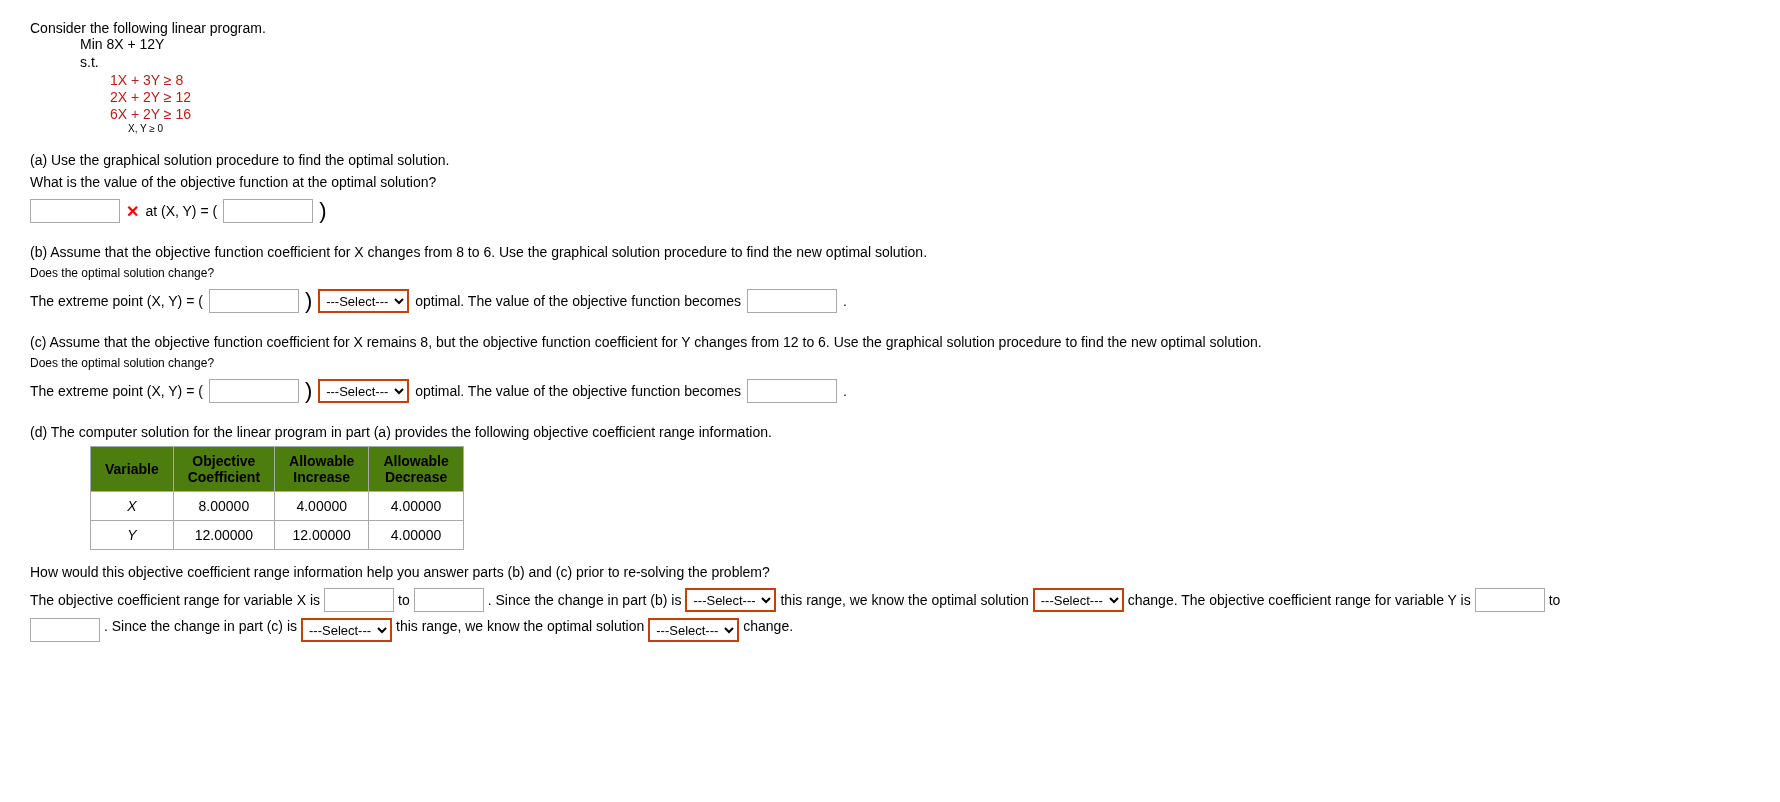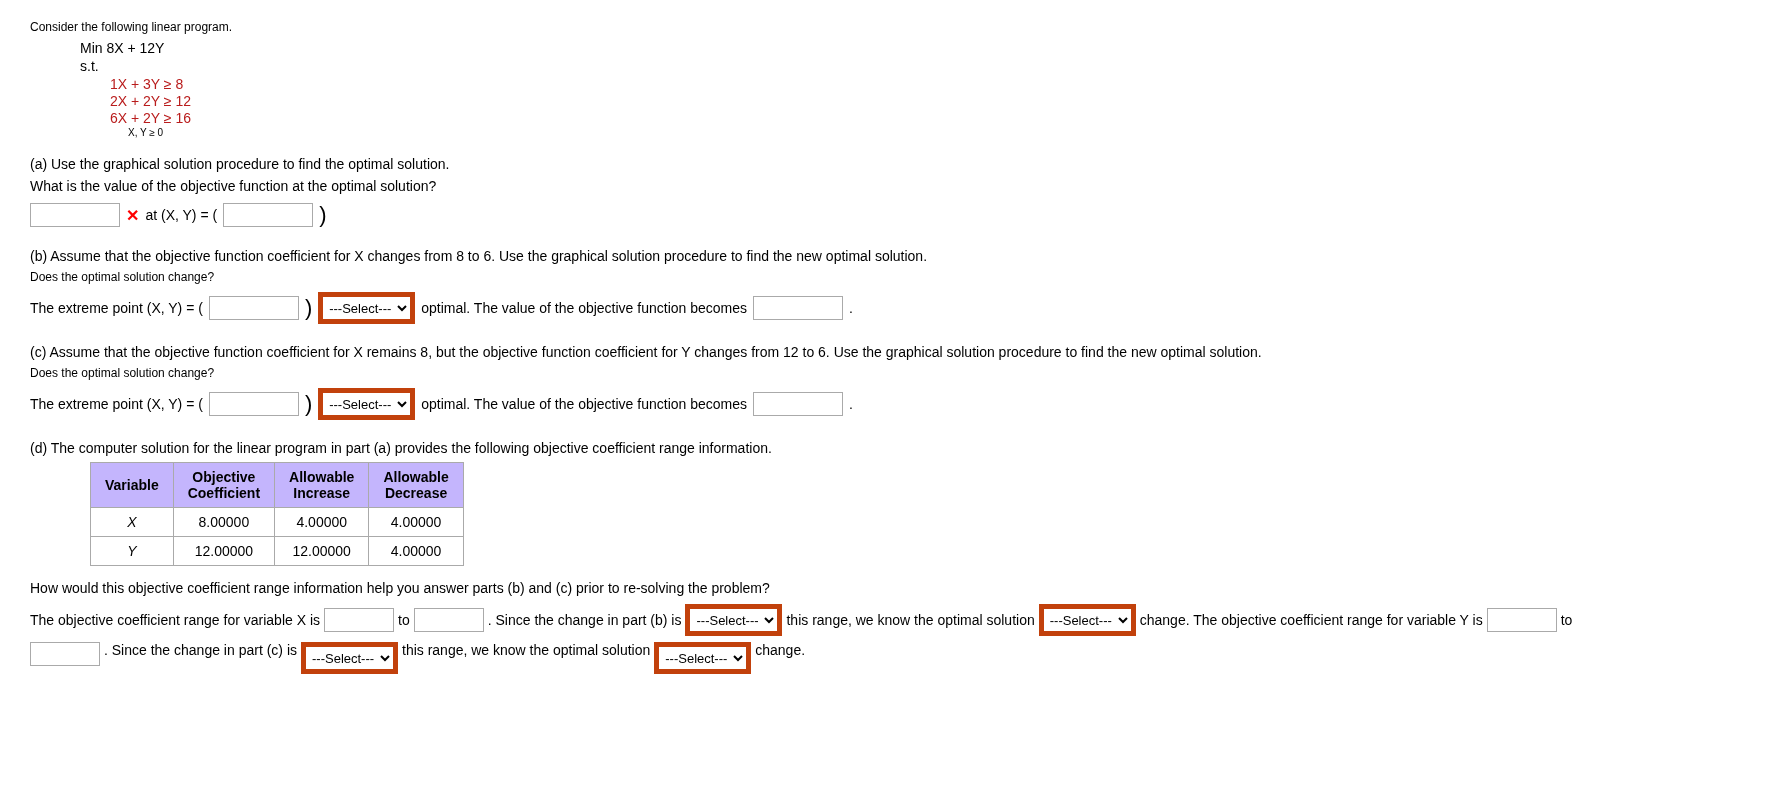--- a/index.html
+++ b/index.html
@@ -6,21 +6,21 @@
     body {
       font-family: Arial, sans-serif;
       font-size: 14px;
       color: #000;
       background: #fff;
       padding: 20px 30px;
       width: 1780px;
       min-height: 802px;
     }
     .problem-statement { margin-bottom: 18px; }
-    .problem-title { font-size: 12px; margin-bottom: 6px; }
+    .problem-title { font-size: 14px; }
     .lp-block { margin-left: 50px; }
     .lp-obj { font-size: 14px; margin-bottom: 2px; }
     .lp-st { font-size: 14px; margin-bottom: 2px; }
     .lp-constraint { margin-left: 30px; font-size: 14px; color: #b91c1c; margin-bottom: 1px; }
     .lp-nonneg { margin-left: 48px; font-size: 10px; color: #000; margin-bottom: 2px; }
 
     .part { margin-bottom: 20px; }
     .part-label { font-size: 14px; margin-bottom: 6px; }
     .part-question { font-size: 14px; margin-bottom: 8px; }
     .part-subtext { font-size: 12px; margin-bottom: 8px; }
@@ -40,41 +40,41 @@
       padding: 2px 4px;
       font-size: 13px;
     }
     .x-mark {
       color: red;
       font-size: 16px;
       font-weight: bold;
     }
     .paren { font-size: 22px; font-weight: 300; }
     .select-dd {
-      border: 5px solid #c2410c;
-      height: 32px;
+      border: 2px solid #c2410c;
+      height: 24px;
       font-size: 13px;
       padding: 1px 2px;
       background: #fff;
     }
 
     
     .coeff-table {
       border-collapse: collapse;
       margin-left: 60px;
       margin-bottom: 14px;
       font-size: 14px;
     }
     .coeff-table th, .coeff-table td {
       border: 1px solid #aaa;
       padding: 6px 14px;
       text-align: center;
     }
     .coeff-table th {
-      background: #c4b5fd;
+      background: #4d7c0f;
       font-weight: bold;
     }
     .coeff-table td:first-child {
       font-style: italic;
     }
 
     .range-row { display: flex; align-items: center; flex-wrap: wrap; gap: 4px; font-size: 14px; margin-bottom: 6px; }
     .range-row2 { display: flex; align-items: flex-start; flex-wrap: wrap; gap: 4px; font-size: 14px; margin-bottom: 6px; }
 
     .section-d-question { font-size: 14px; margin-bottom: 8px; }

